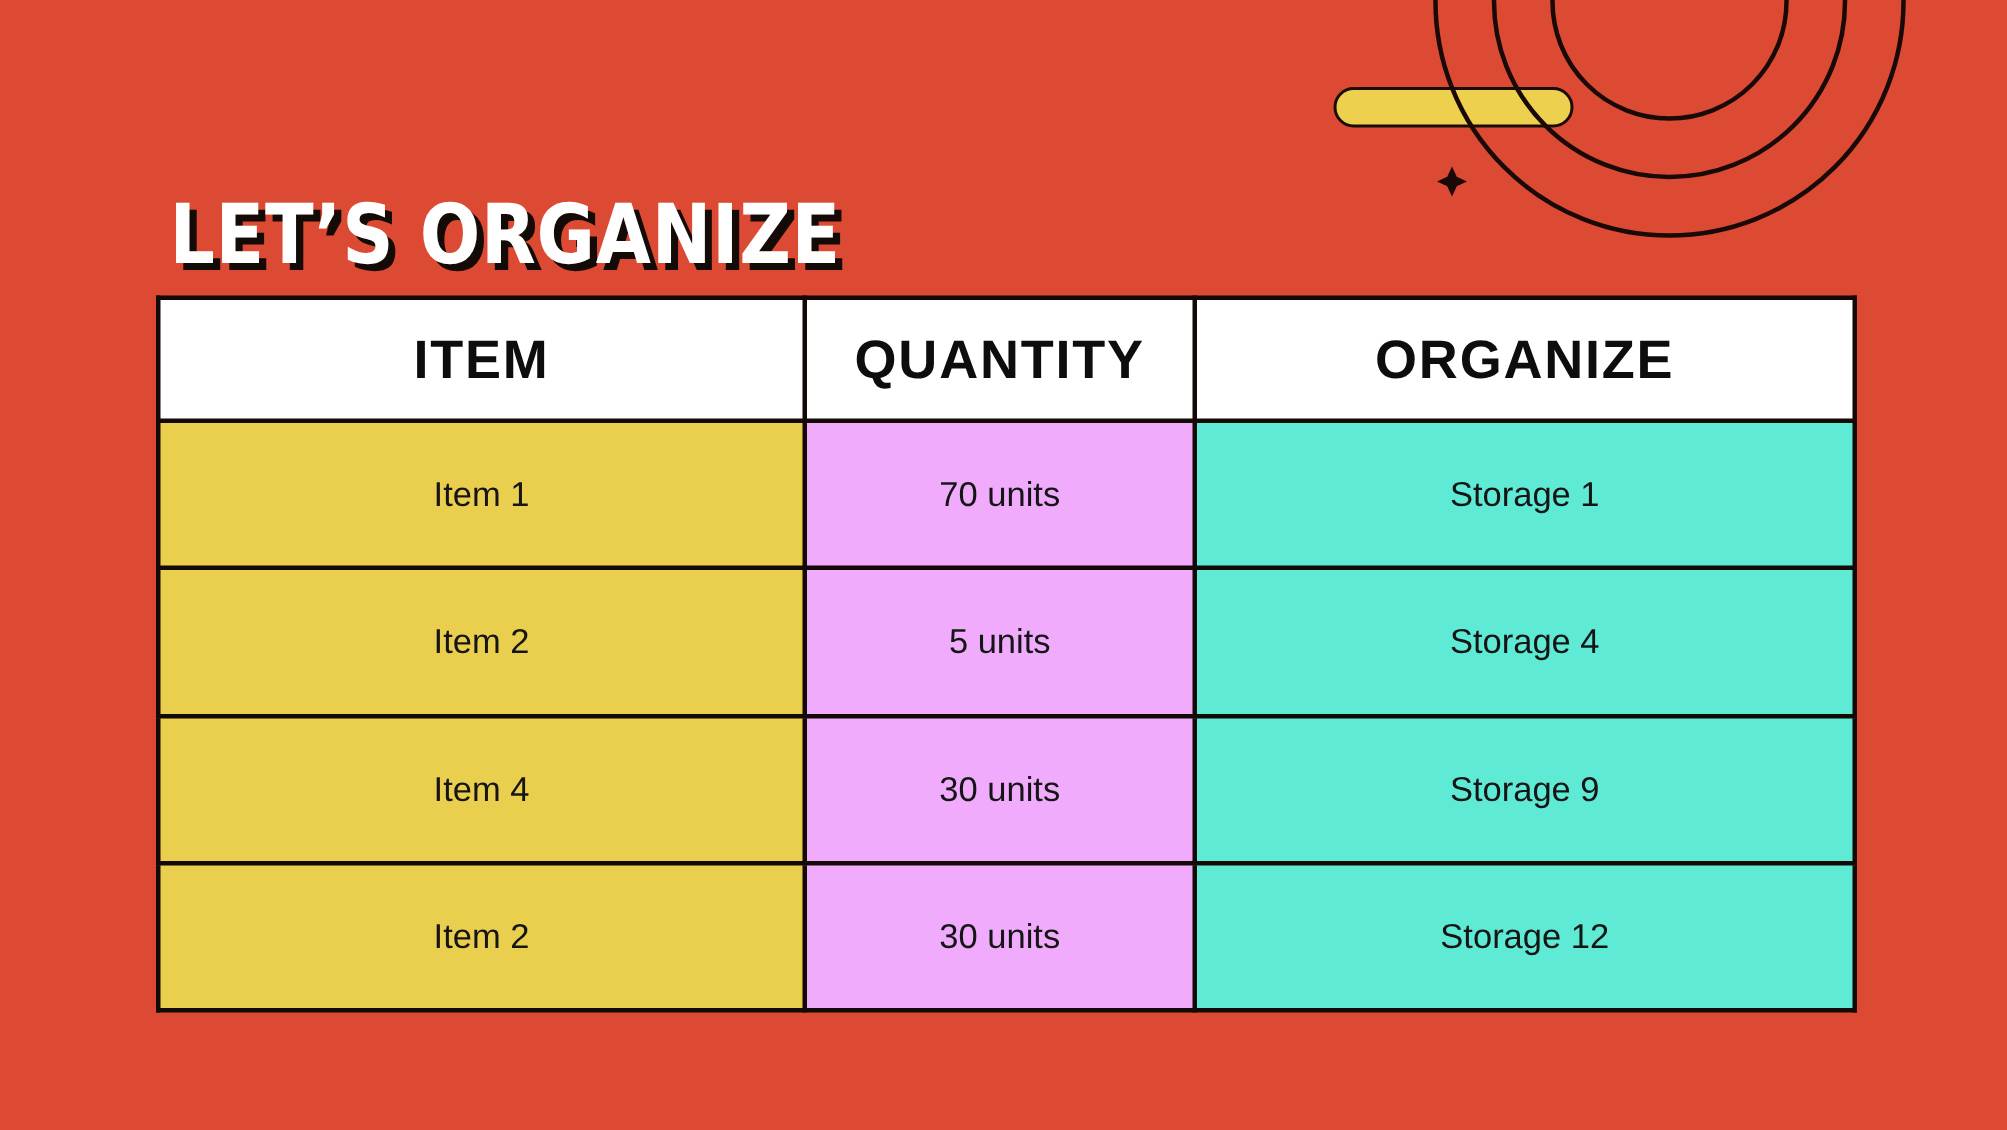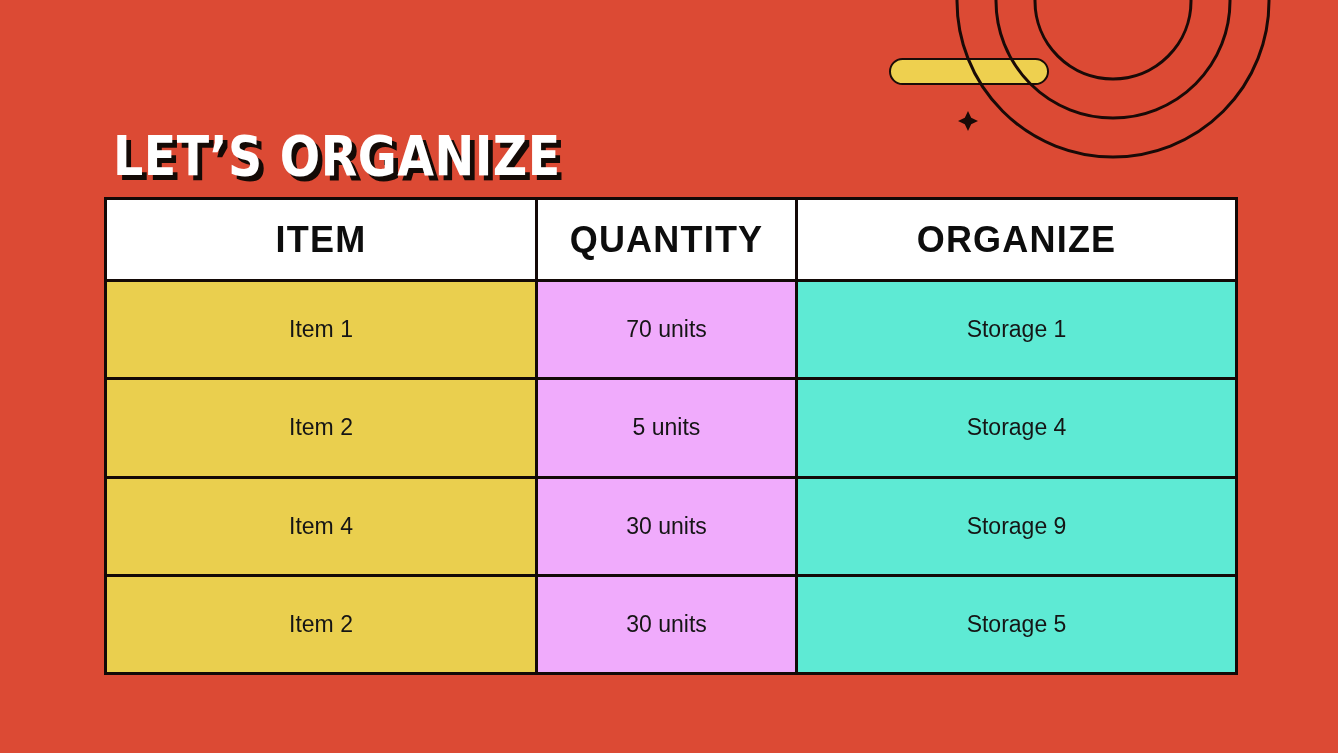--- a/index.html
+++ b/index.html
@@ -143,17 +143,17 @@
         <td class="col-placement">Storage 4</td>
       </tr>
       <tr>
         <td class="col-item">Item 4</td>
         <td class="col-quantity">30 units</td>
         <td class="col-placement">Storage 9</td>
       </tr>
       <tr>
         <td class="col-item">Item 2</td>
         <td class="col-quantity">30 units</td>
-        <td class="col-placement">Storage 5</td>
+        <td class="col-placement">Storage 12</td>
       </tr>
     </tbody>
   </table>
 </div>
 
 </body></html>

